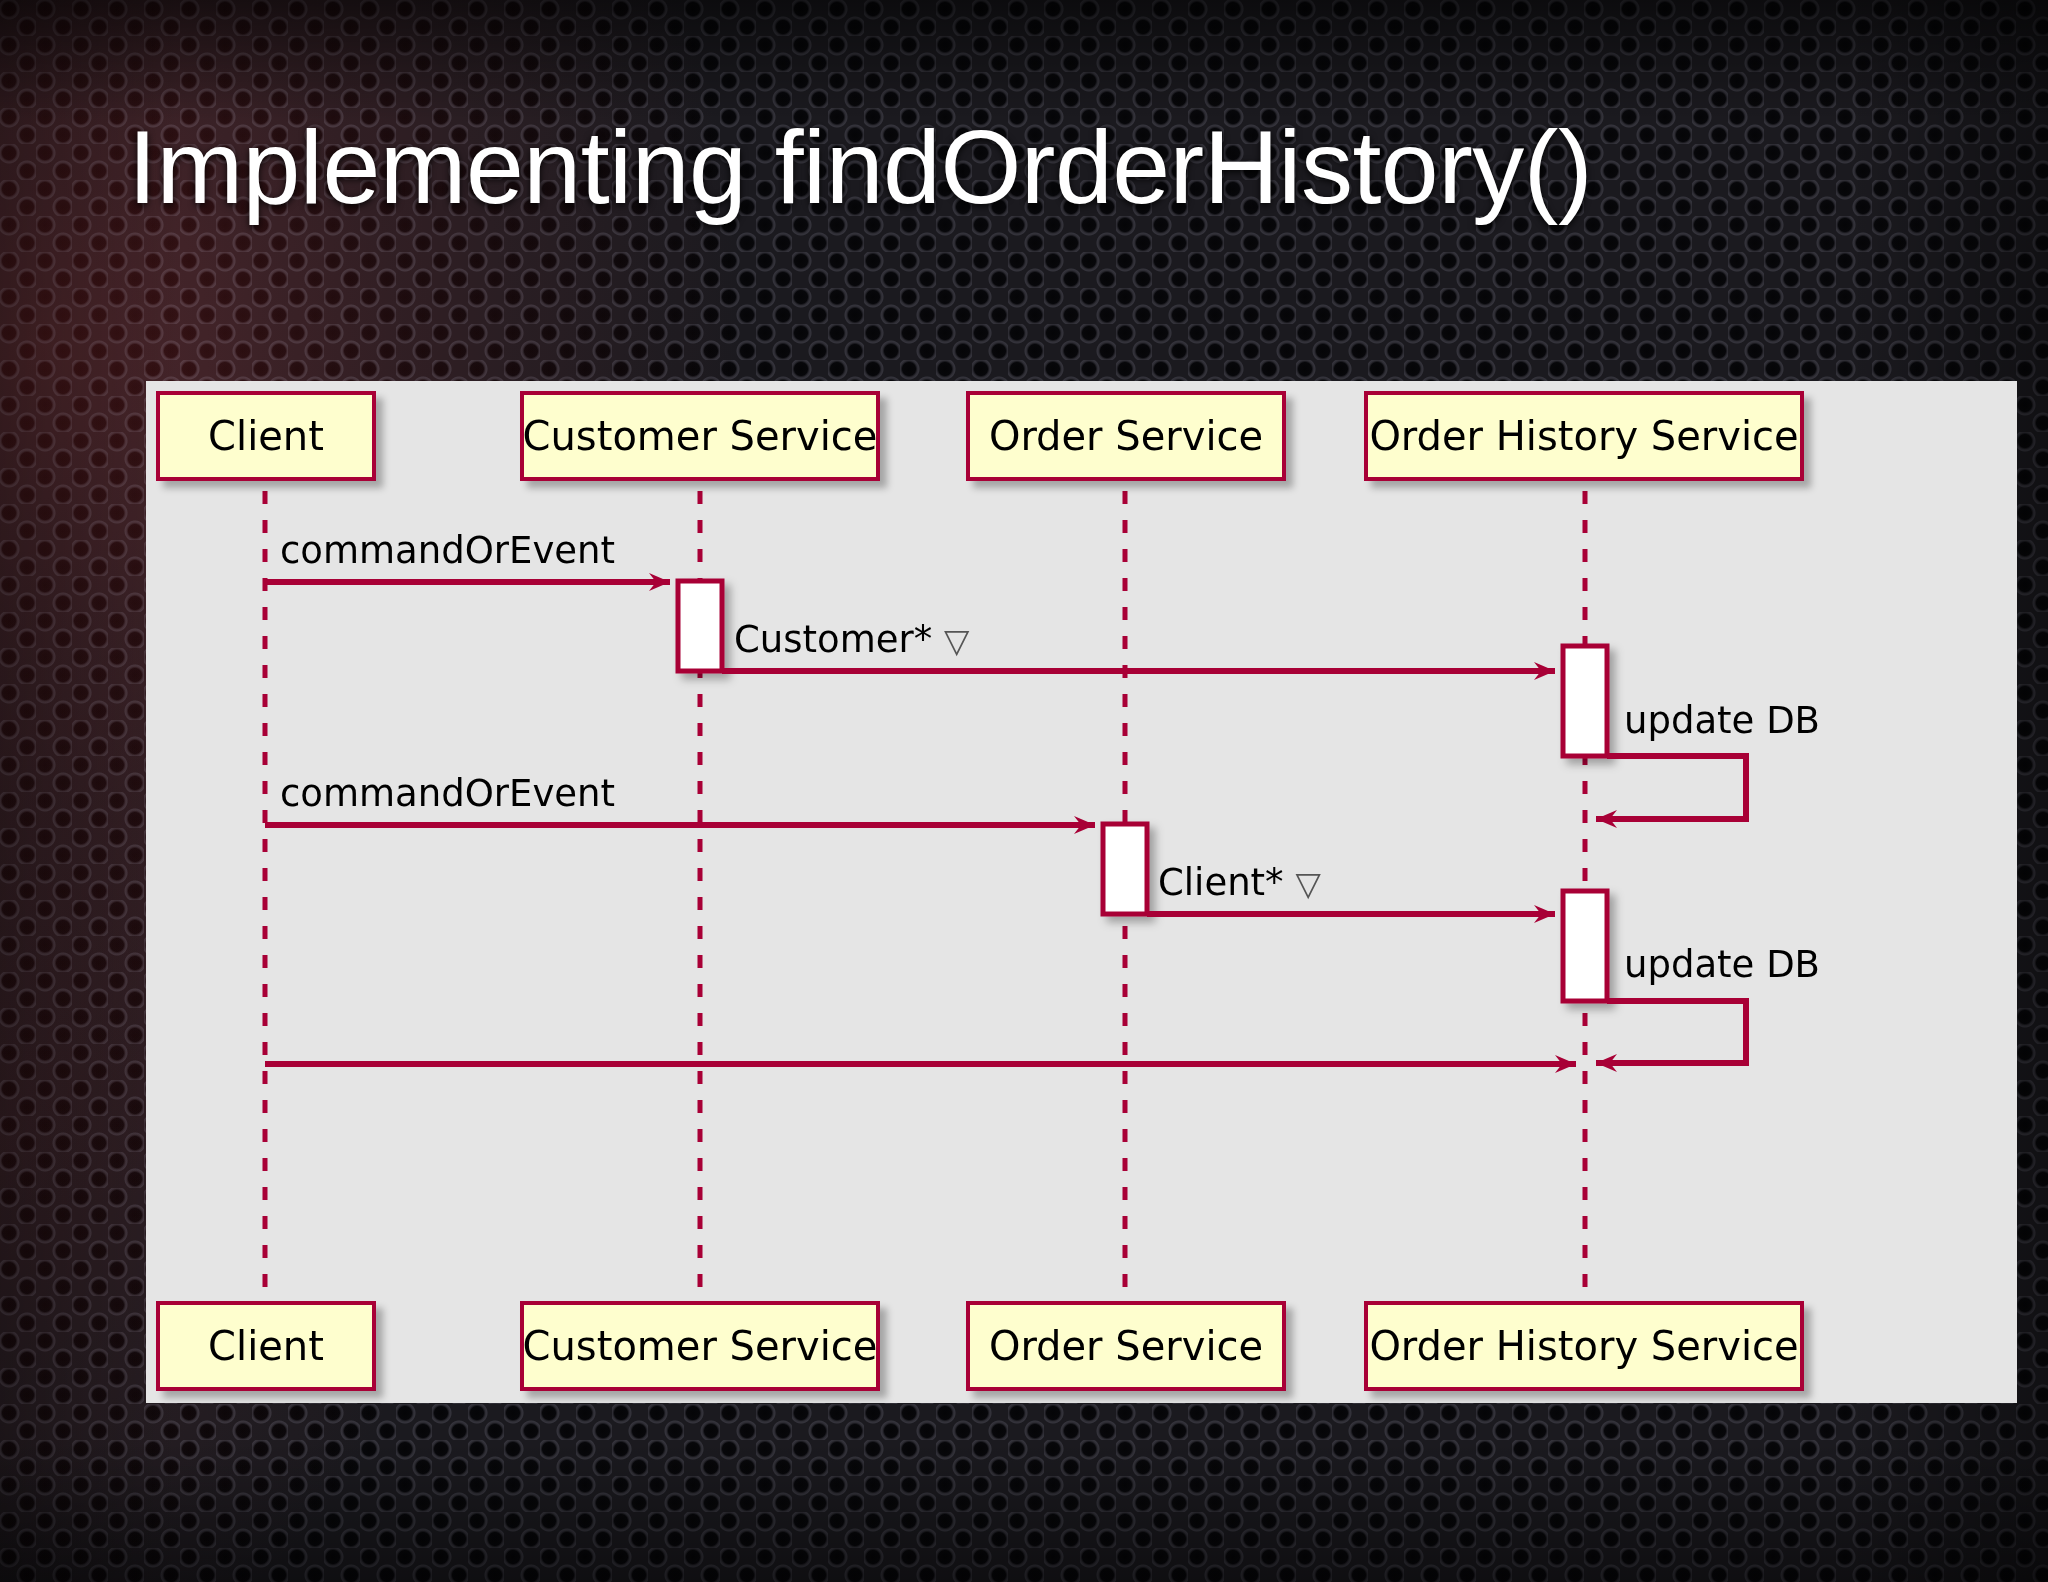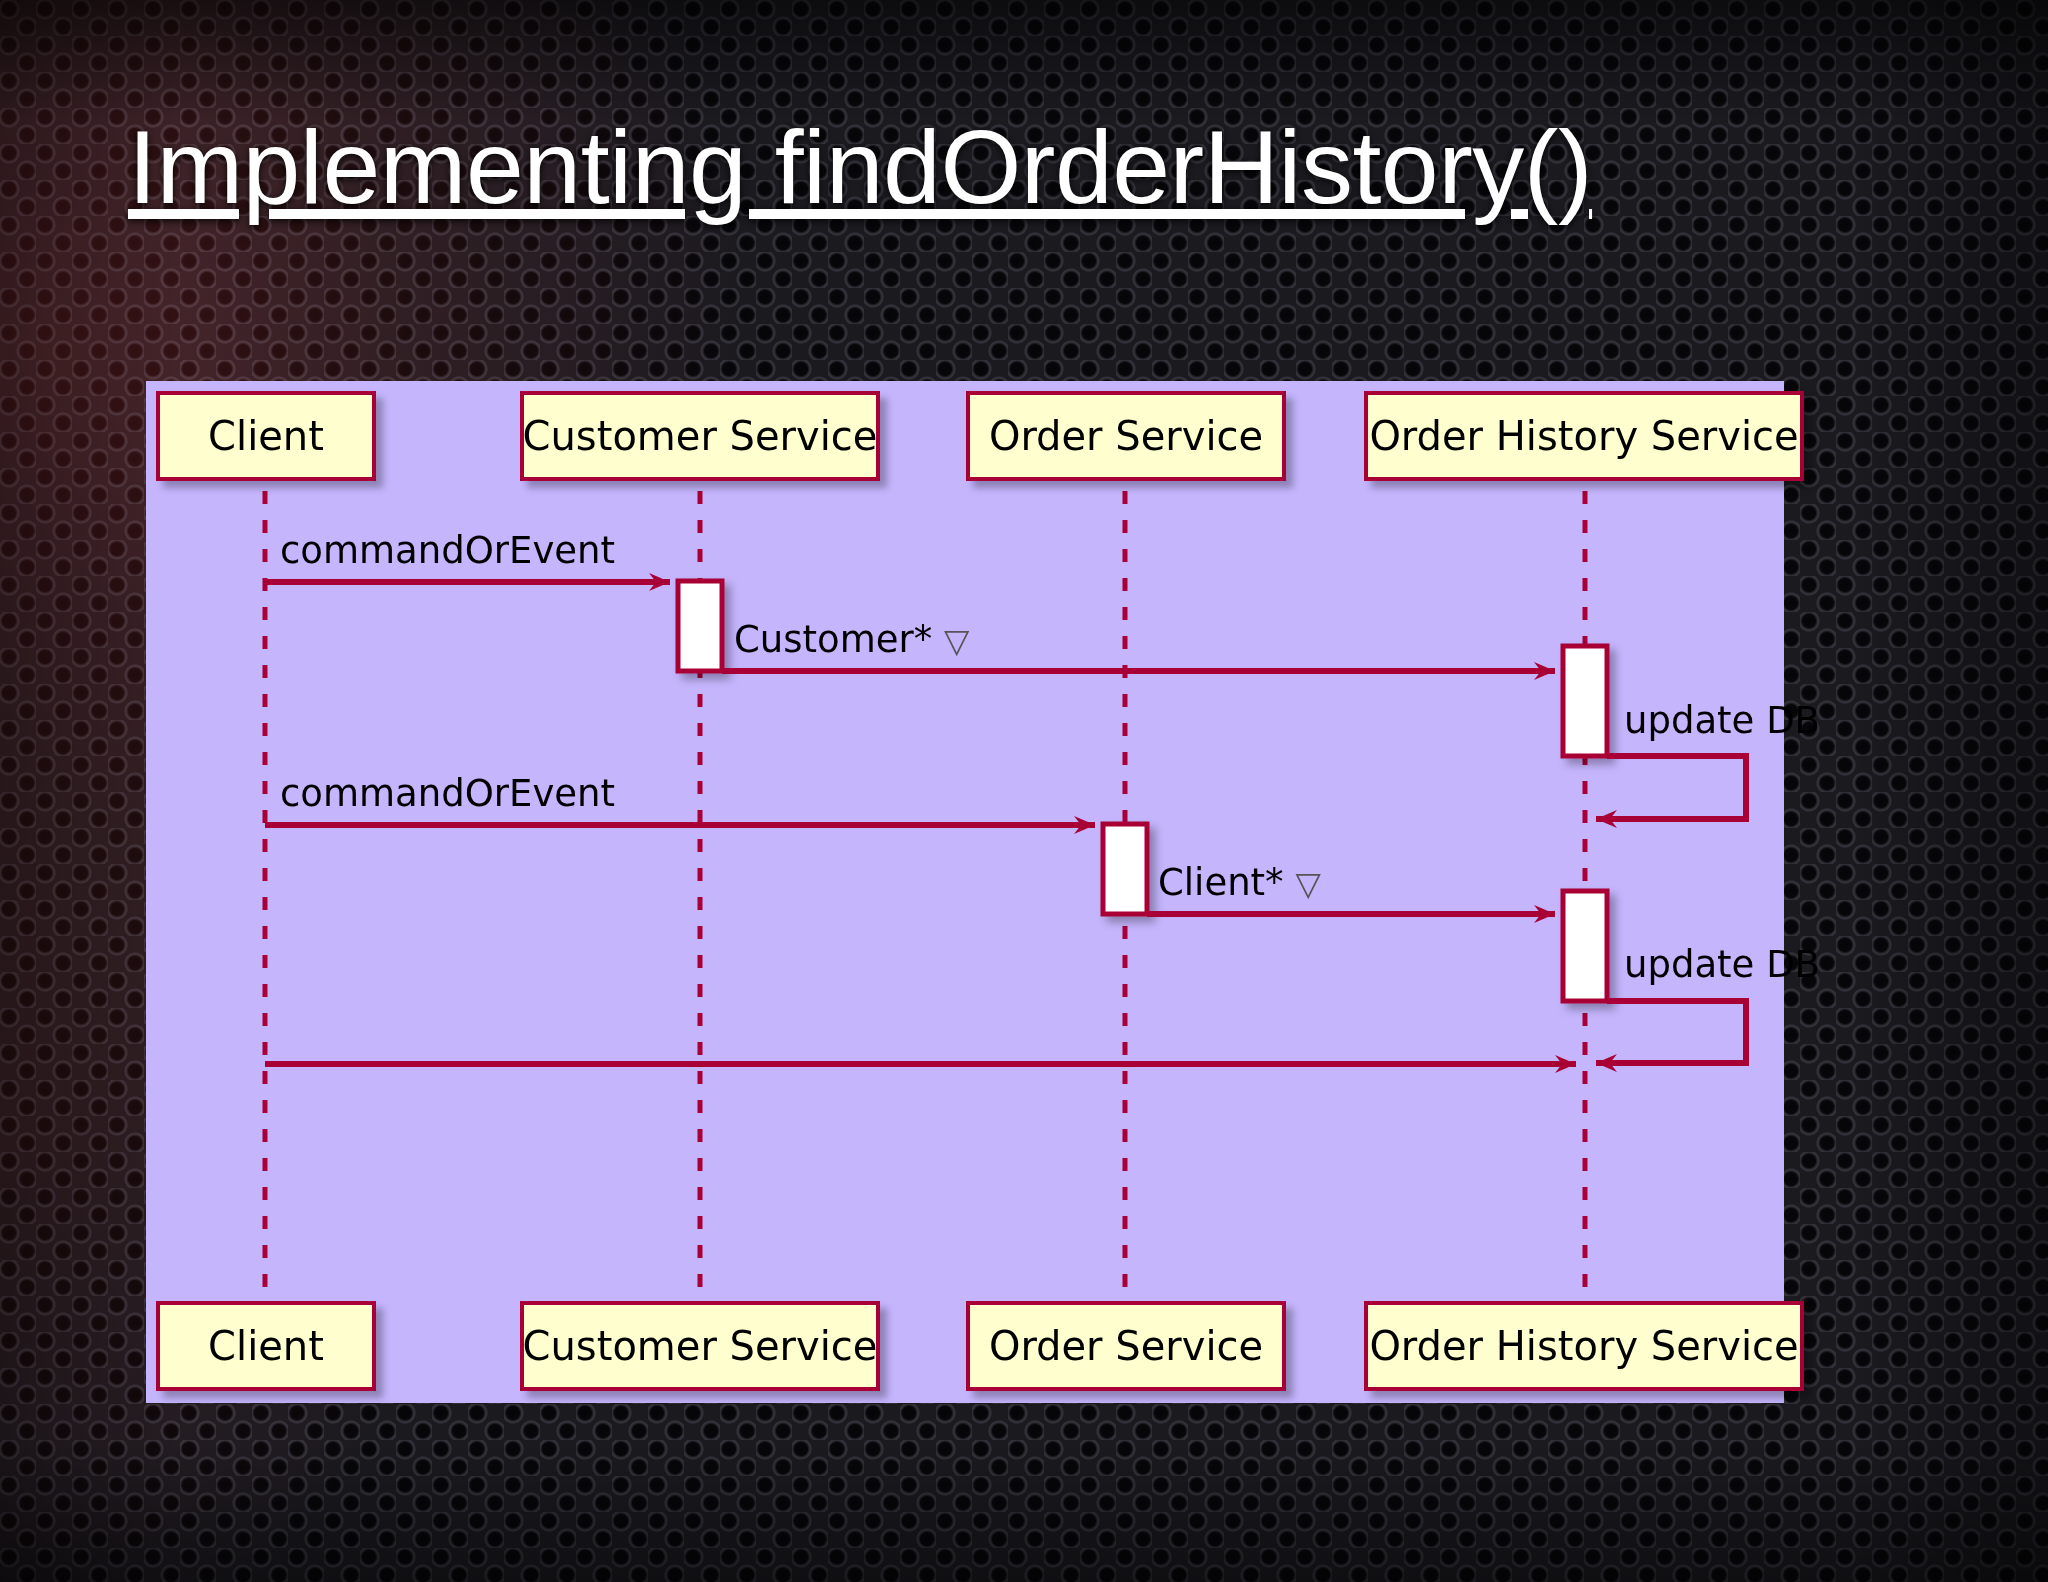--- a/index.html
+++ b/index.html
@@ -52,29 +52,28 @@
     position: absolute;
     left: 128px; top: 112px;
     width: 1830px;
     font-size: 104px;
     line-height: 1.06;
     font-weight: 300;
     color: #ffffff;
     letter-spacing: -0.5px;
     white-space: nowrap;
     text-shadow: 0 2px 7px rgba(0,0,0,0.85);
-    text-decoration: underline;
   }
 
   
   #diagram {
     position: absolute;
     left: 146px; top: 381px;
-    width: 1638px; height: 1022px;
-    background: #c4b5fd;
+    width: 1871px; height: 1022px;
+    background: #e5e5e5;
   }
   #svgdiag { display: block; width: 1745px; height: 1022px; }
 
   
   .pbox {
     position: absolute;
     box-sizing: border-box;
     background: #fefece;
     border: 4px solid #a80036;
     box-shadow: 7px 7px 7px rgba(0,0,0,0.28);

